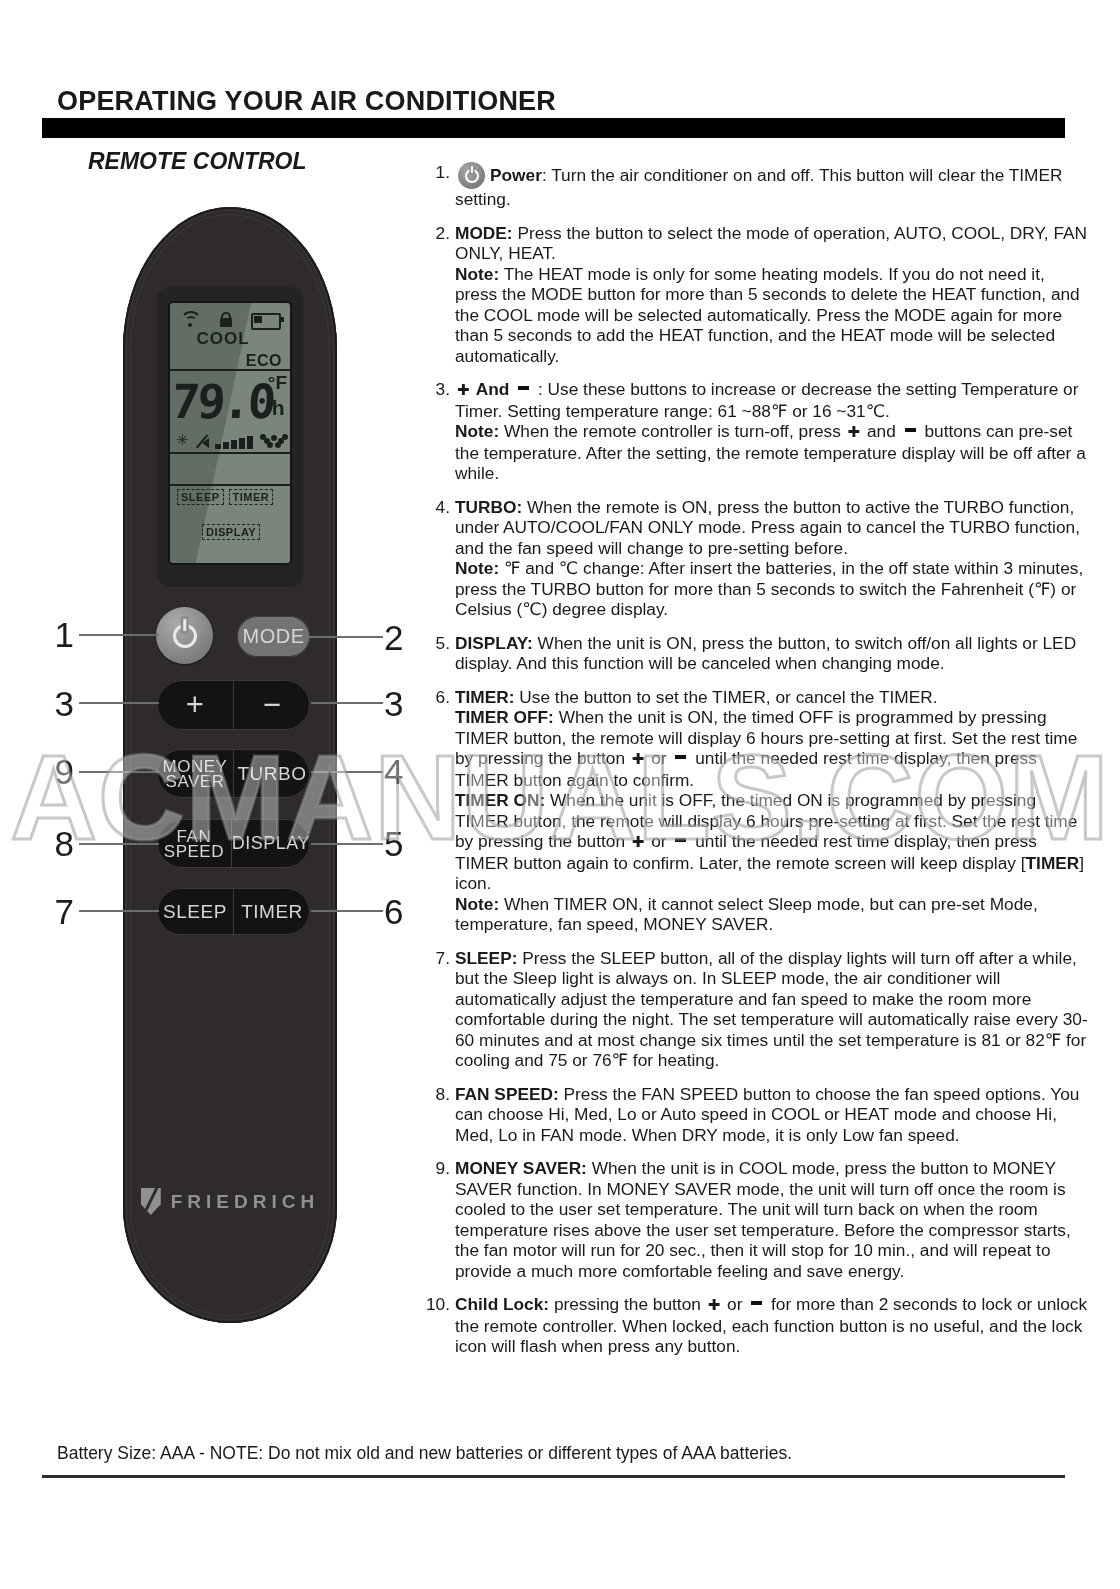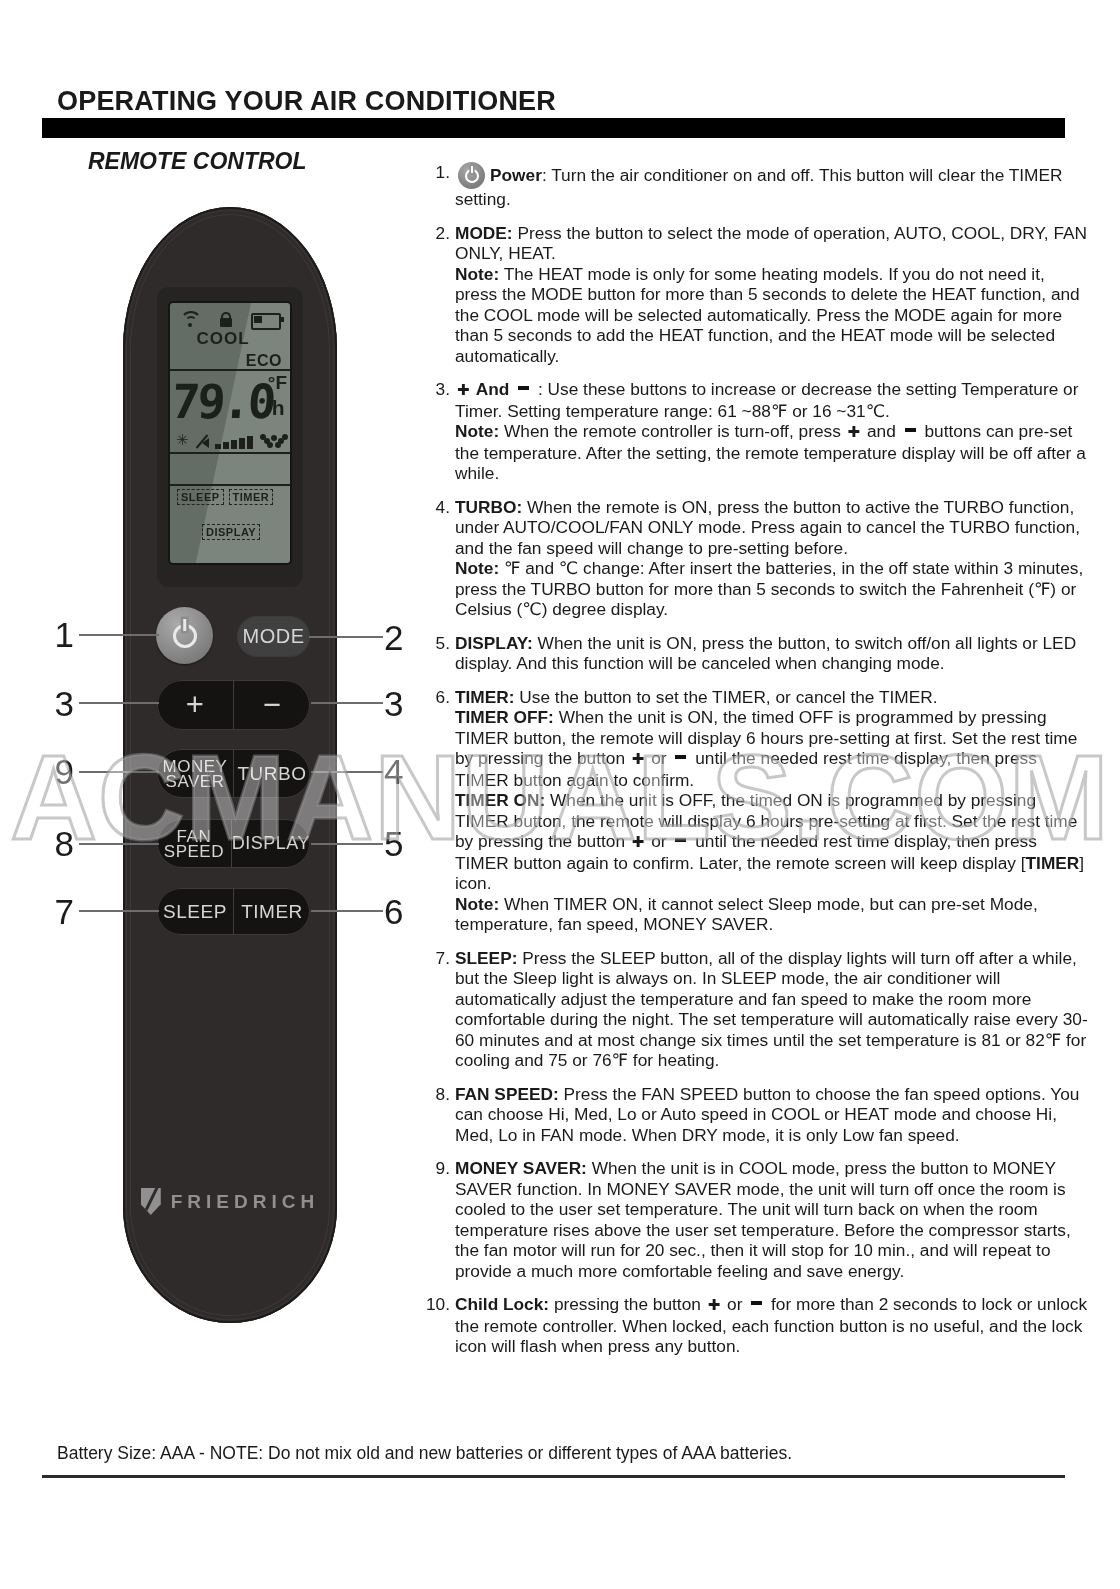--- a/index.html
+++ b/index.html
@@ -56,21 +56,21 @@
   .ic-muscle{position:relative;width:24px;height:16px;margin-left:4px;}
   .ic-muscle::before{content:"";position:absolute;left:9px;top:2px;width:6px;height:6px;border-radius:50%;background:#1b201c;box-shadow:-7px 3px 0 0 #1b201c,7px 3px 0 0 #1b201c,-11px -1px 0 0 #1b201c,11px -1px 0 0 #1b201c,-4px 7px 0 0 #1b201c,4px 7px 0 0 #1b201c;}
   .lcd-tags{position:absolute;left:7px;top:186px;display:flex;gap:5px;}
   .tag{border:1px dashed #20241f;font-size:11px;font-weight:bold;padding:1px 3px;letter-spacing:.5px;}
   .lcd-display-tag{position:absolute;left:32px;top:221px;}
 
   .btn-power{position:absolute;left:33px;top:400px;width:57px;height:57px;border-radius:50%;
     background:radial-gradient(circle at 38% 30%,#ababab,#7d7d7d 72%,#717171);box-shadow:0 1px 2px rgba(0,0,0,.5);}
   .pwr-glyph{position:absolute;left:50%;top:50%;transform:translate(-50%,-50%);width:18px;height:18px;border:3.5px solid #e9e9e9;border-radius:50%;}
   .pwr-glyph::before{content:"";position:absolute;left:50%;top:-8px;transform:translateX(-50%);width:3.5px;height:12px;background:#e9e9e9;box-shadow:0 0 0 2.5px #8d8d8d;}
-  .btn{position:absolute;background:#404040;color:#d8d6d4;display:flex;align-items:center;justify-content:center;
+  .btn{position:absolute;background:#737373;color:#d8d6d4;display:flex;align-items:center;justify-content:center;
     box-shadow:inset 0 0 0 1px #3c3938;letter-spacing:.5px;}
   .btn-mode{left:114px;top:409px;width:73px;height:41px;border-radius:21px;font-size:20px;}
   .pill{position:absolute;left:34px;width:153px;background:#151312;border-radius:25px;display:flex;box-shadow:inset 0 0 0 1px #3c3938;}
   .pill .cell{flex:1;display:flex;flex-direction:column;align-items:center;justify-content:center;color:#d8d6d4;letter-spacing:.5px;}
   .pill .cell + .cell{border-left:1px solid #413e3c;}
   .pill-pm{top:473px;height:50px;}
   .pill-pm .cell{font-size:31px;font-weight:300;}
   .pill-r3{top:542px;height:49px;}
   .pill-r4{top:612px;height:49px;}
   .pill-r5{top:681px;height:47px;}

